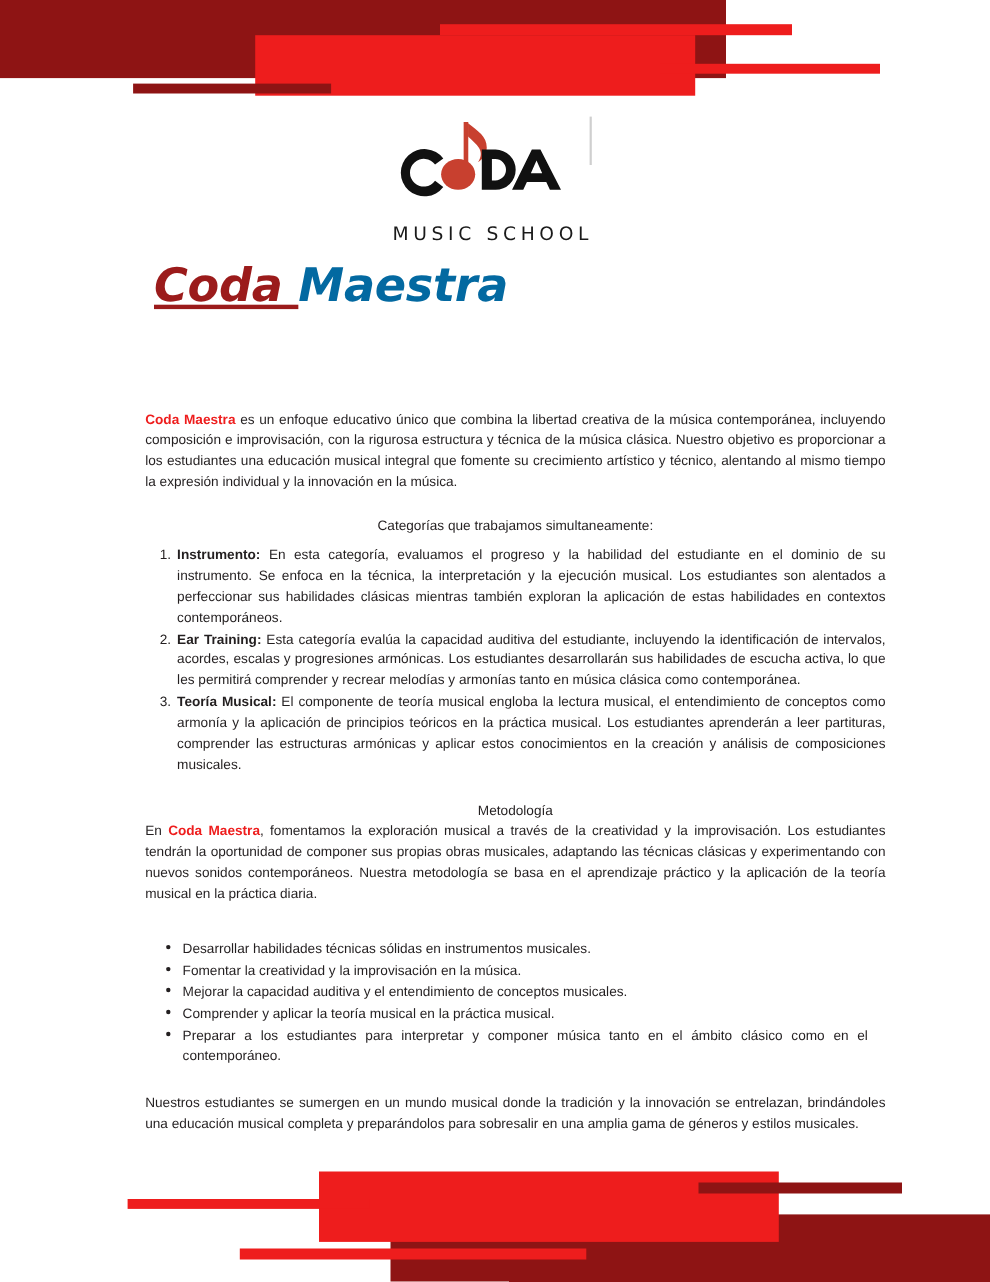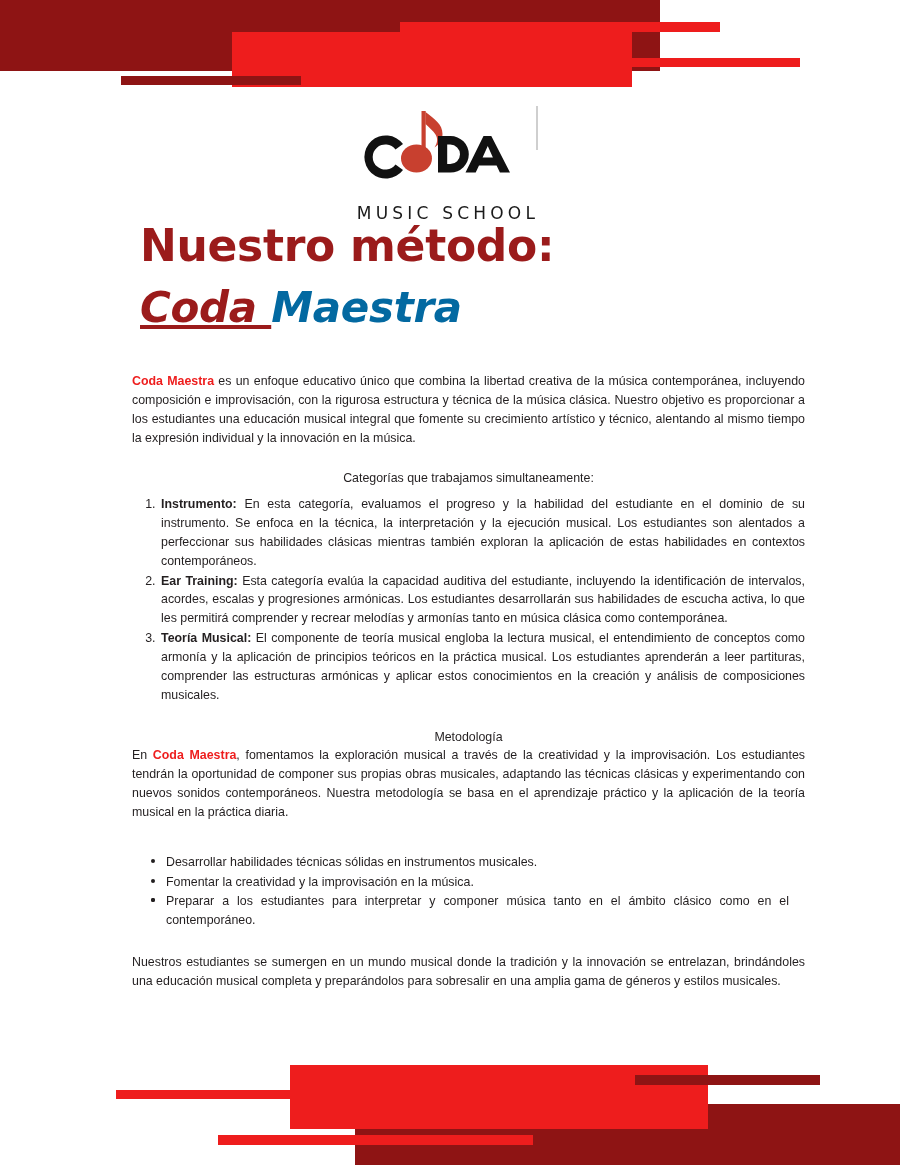--- a/index.html
+++ b/index.html
@@ -161,21 +161,20 @@
 
       <path d="M88 34 h12.5 a18.3 18.3 0 0 1 0 36.6 H88 z M97.2 42.6 v19.4 h3.1 a9.7 9.7 0 0 0 0 -19.4 z" fill="#111111"></path>
 
       <path d="M133.5 34 h7.8 L160 70.6 h-10.1 l-3.3 -7.2 h-17.6 l-3.3 7.2 H115.5 z M132.6 55.6 h10.3 l-5.15 -11.6 z" fill="#111111"></path>
     </svg>
     <div class="logo-sub">MUSIC SCHOOL</div>
   </div>
 </div>
 
 <div id="title-zone">
-  <h1 class="title-main">Nuestro método:</h1>
   <h2 class="title-sub"><span class="t-dark">Coda </span><span class="t-bright">Maestra</span></h2>
 </div>
 
 <div id="content">
 
   <p><span class="brand">Coda Maestra</span><span> es un enfoque educativo único que combina la libertad creativa de la música contemporánea, incluyendo composición e improvisación, con la rigurosa estructura y técnica de la música clásica. Nuestro objetivo es proporcionar a los estudiantes una educación musical integral que fomente su crecimiento artístico y técnico, alentando al mismo tiempo la expresión individual y la innovación en la música.</span></p>
 
   <div class="lead-gap"></div>
 
   <p class="sub-head">Categorías que trabajamos simultaneamente:</p>
@@ -190,21 +189,22 @@
 
   <p class="sub-head">Metodología</p>
   <p><span>En </span><span class="brand">Coda Maestra</span><span>, fomentamos la exploración musical a través de la creatividad y la improvisación. Los estudiantes tendrán la oportunidad de componer sus propias obras musicales, adaptando las técnicas clásicas y experimentando con nuevos sonidos contemporáneos. Nuestra metodología se basa en el aprendizaje práctico y la aplicación de la teoría musical en la práctica diaria.</span></p>
 
   <div class="lead-gap"></div>
 
 
   <ul class="goals">
     <li><span class="bullet-dot"></span><span class="nojust">Desarrollar habilidades técnicas sólidas en instrumentos musicales.</span></li>
     <li><span class="bullet-dot"></span><span class="nojust">Fomentar la creatividad y la improvisación en la música.</span></li>
-    <li><span class="bullet-dot"></span></li>
+    <li><span class="bullet-dot"></span><span class="nojust">Mejorar la capacidad auditiva y el entendimiento de conceptos musicales.</span></li>
+    <li><span class="bullet-dot"></span><span class="nojust">Comprender y aplicar la teoría musical en la práctica musical.</span></li>
     <li><span class="bullet-dot"></span><span>Preparar a los estudiantes para interpretar y componer música tanto en el ámbito clásico como en el contemporáneo.</span></li>
   </ul>
 
   <div class="lead-gap"></div>
 
   <p>Nuestros estudiantes se sumergen en un mundo musical donde la tradición y la innovación se entrelazan, brindándoles una educación musical completa y preparándolos para sobresalir en una amplia gama de géneros y estilos musicales.</p>
 </div>
 
 <div id="footer-deco">
   <div class="deco dk" style="left:355px; top:44px;  width:545px; height:61px;"></div>

